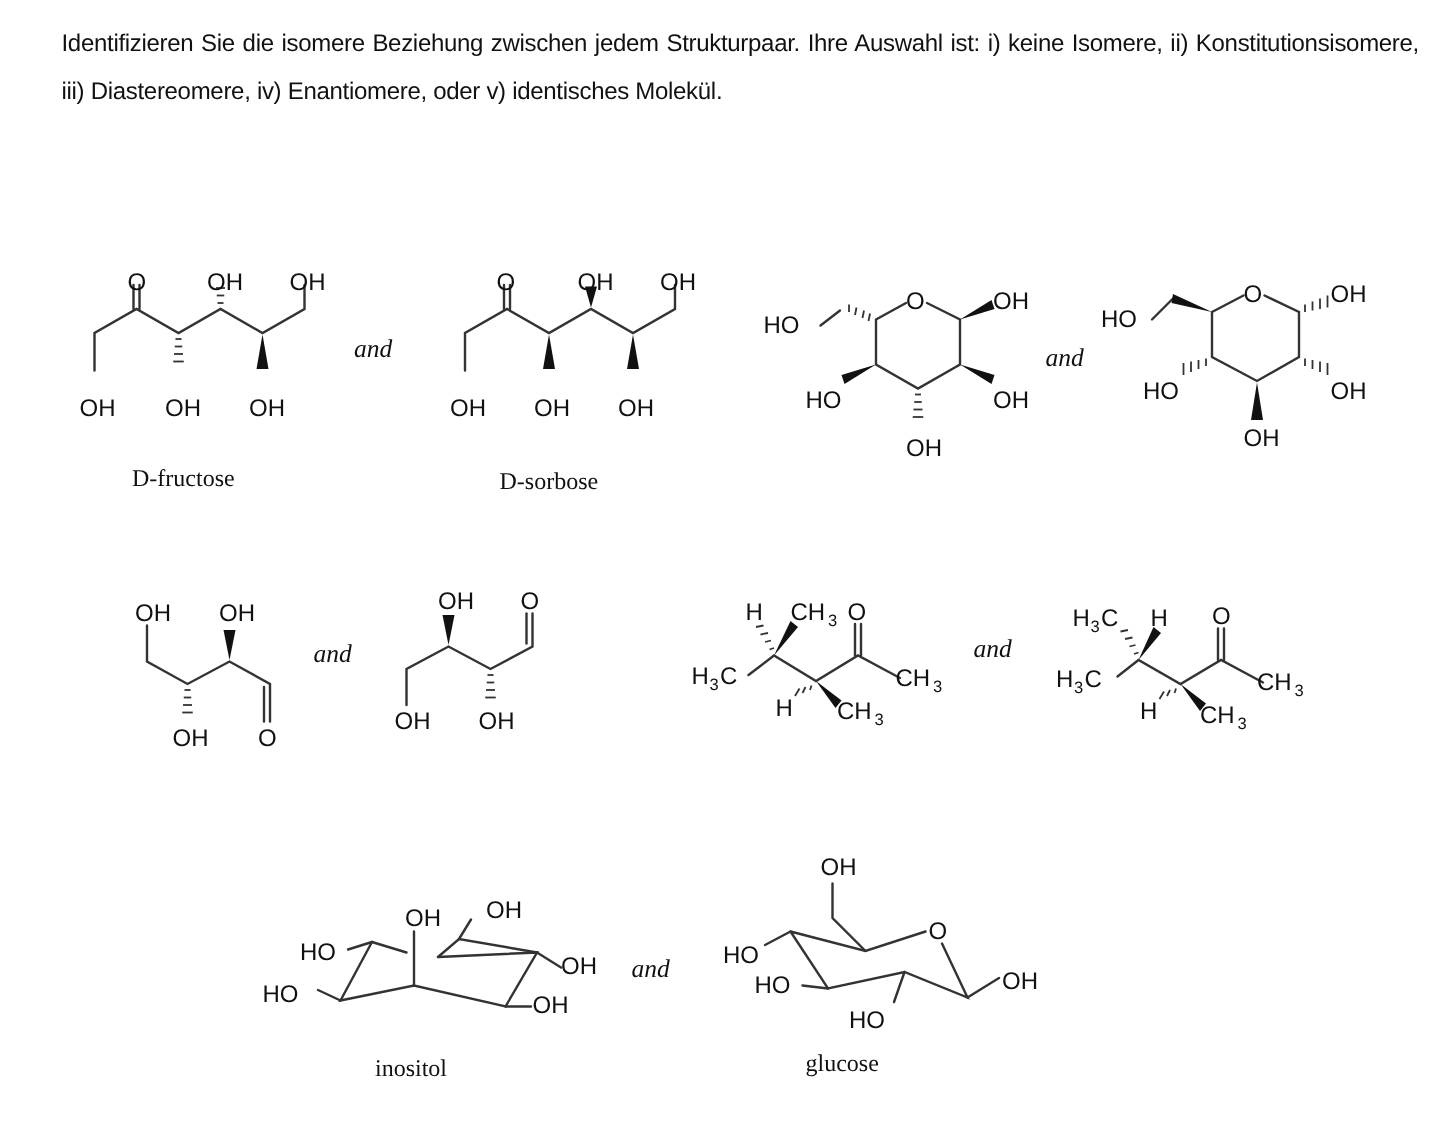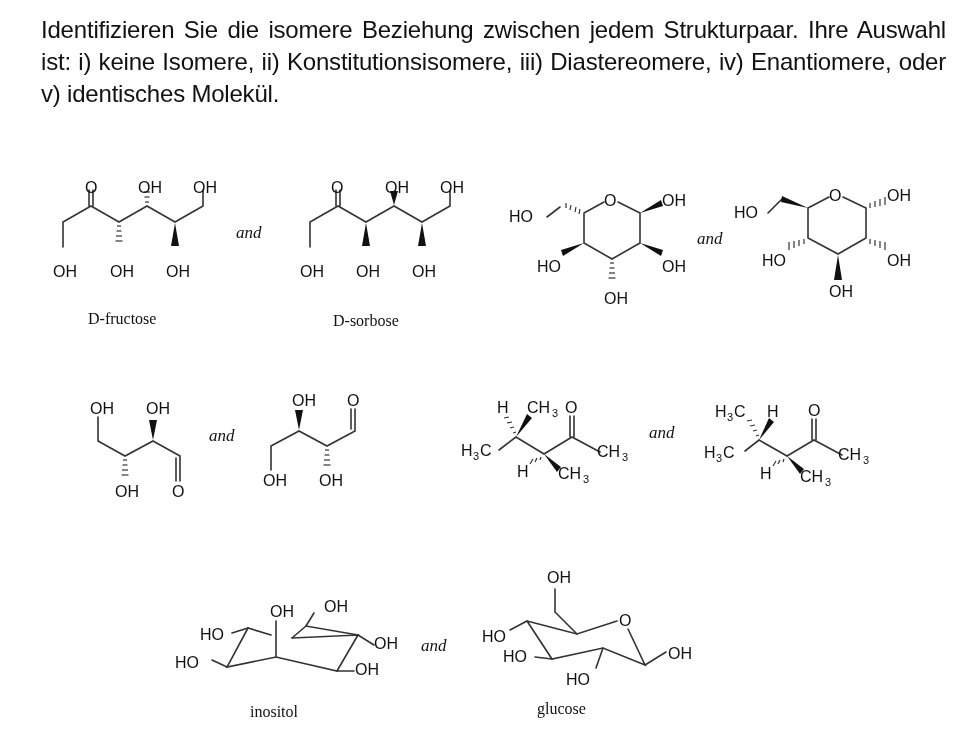--- a/index.html
+++ b/index.html
@@ -1,19 +1,19 @@
 <!DOCTYPE html>
 <html><head>
 <meta charset="utf-8">
 <style>
   html, body { margin: 0; padding: 0; background: #ffffff; }
   body { width: 969px; height: 747px; position: relative; overflow: hidden; font-family: "DejaVu Sans", sans-serif; color: #111; }
   .question {
     position: absolute; left: 41px; top: 14px; width: 905px;
-    font-family: "Liberation Sans", sans-serif; font-size: 24px; line-height: 32px;
+    font-family: "Liberation Sans", sans-serif; font-size: 16px; line-height: 32px;
     text-align: justify; text-align-last: left; letter-spacing: -0.2px; color: #111;
   }
   svg.fig { position: absolute; left: 0; top: 0; }
   .atom { font-family: "Liberation Sans", sans-serif; font-size: 16px; fill: #111; }
   .sub { font-size: 11px; }
   .and { font-family: "Liberation Serif", serif; font-style: italic; font-size: 17px; fill: #111; }
   .name { font-family: "Liberation Serif", serif; font-size: 16px; fill: #111; }
   .bond { stroke: #333; stroke-width: 1.6; fill: none; stroke-linecap: round; }
   .hash { stroke: #333; stroke-width: 1.2; }
   .wedge { fill: #111; stroke: none; }

